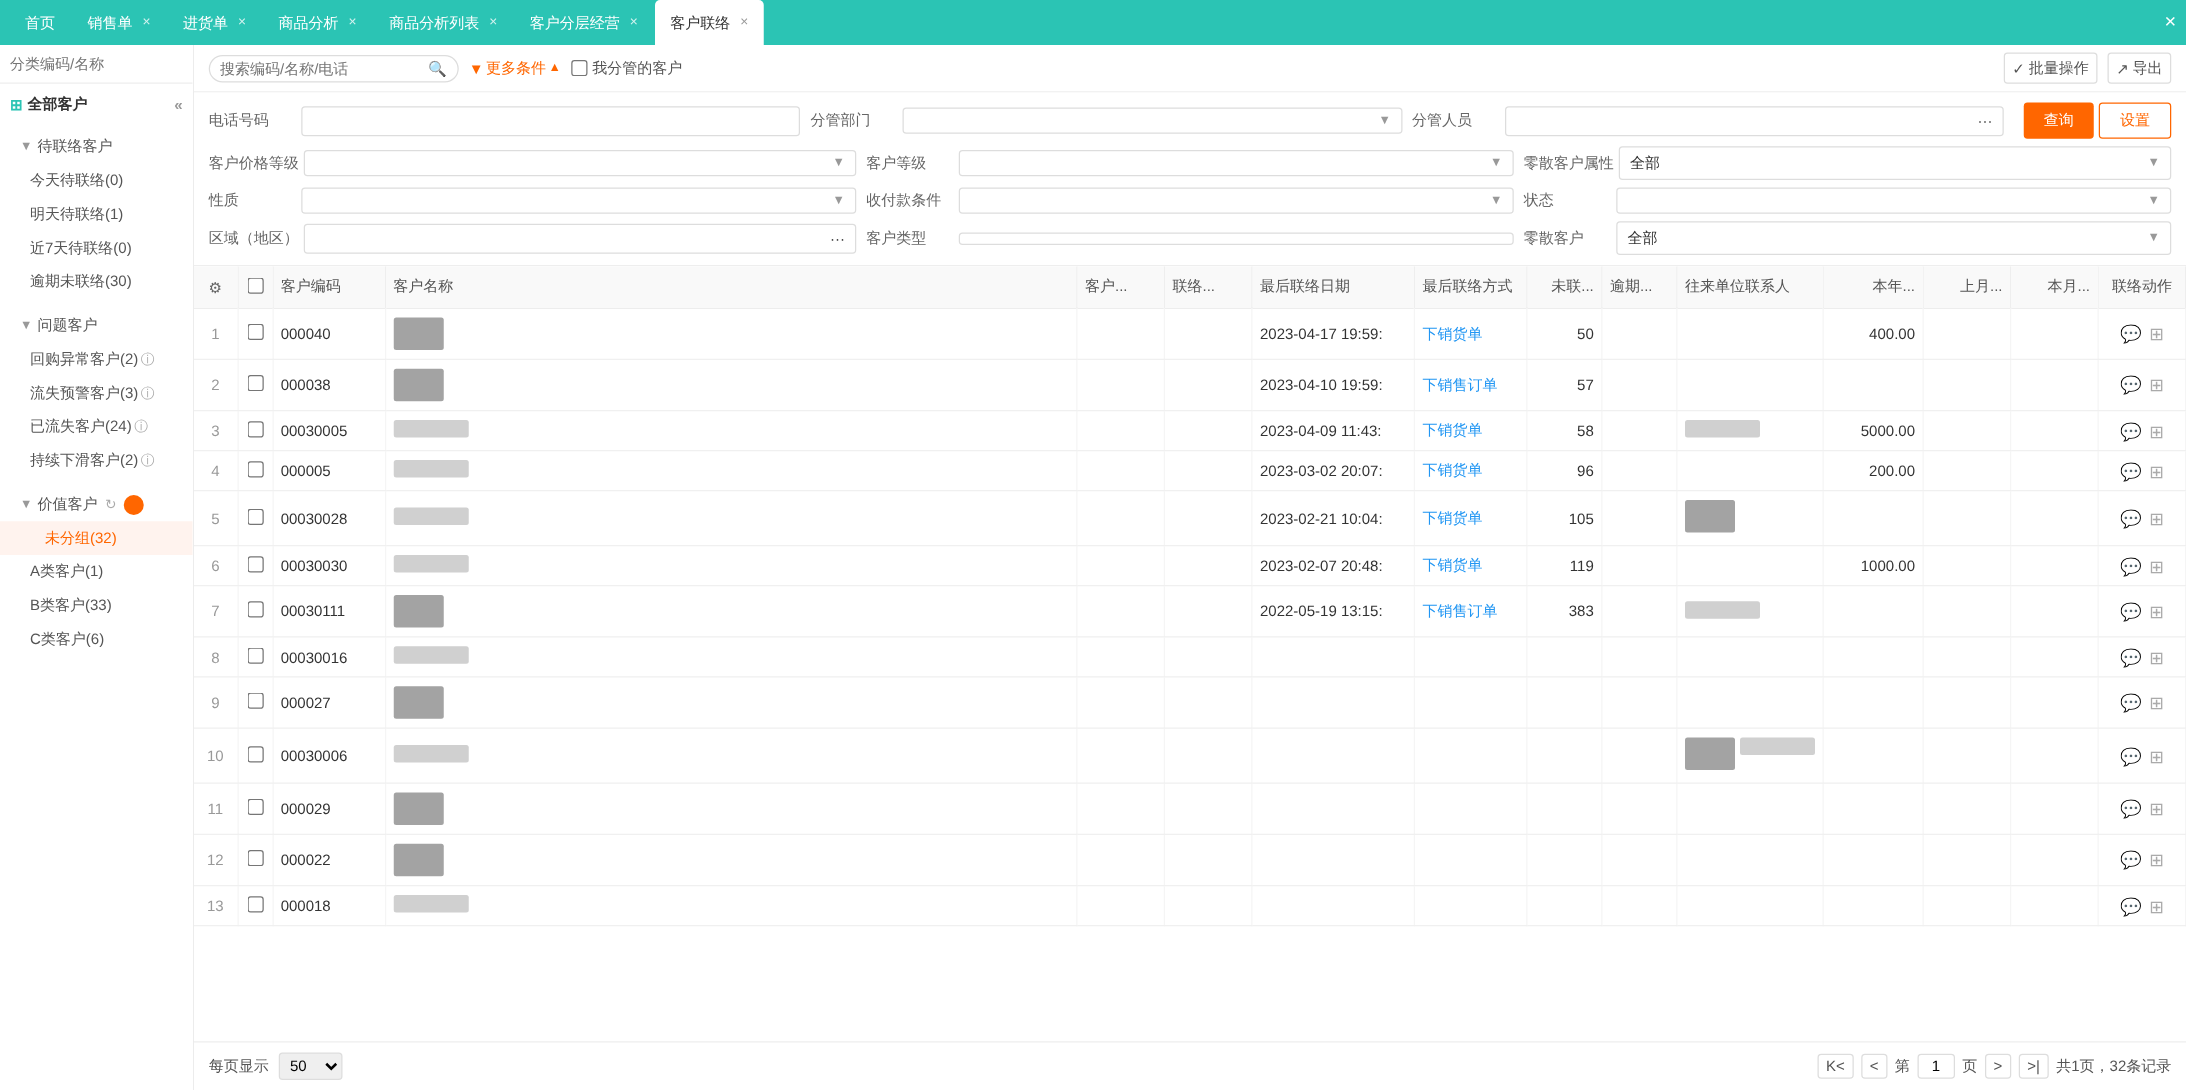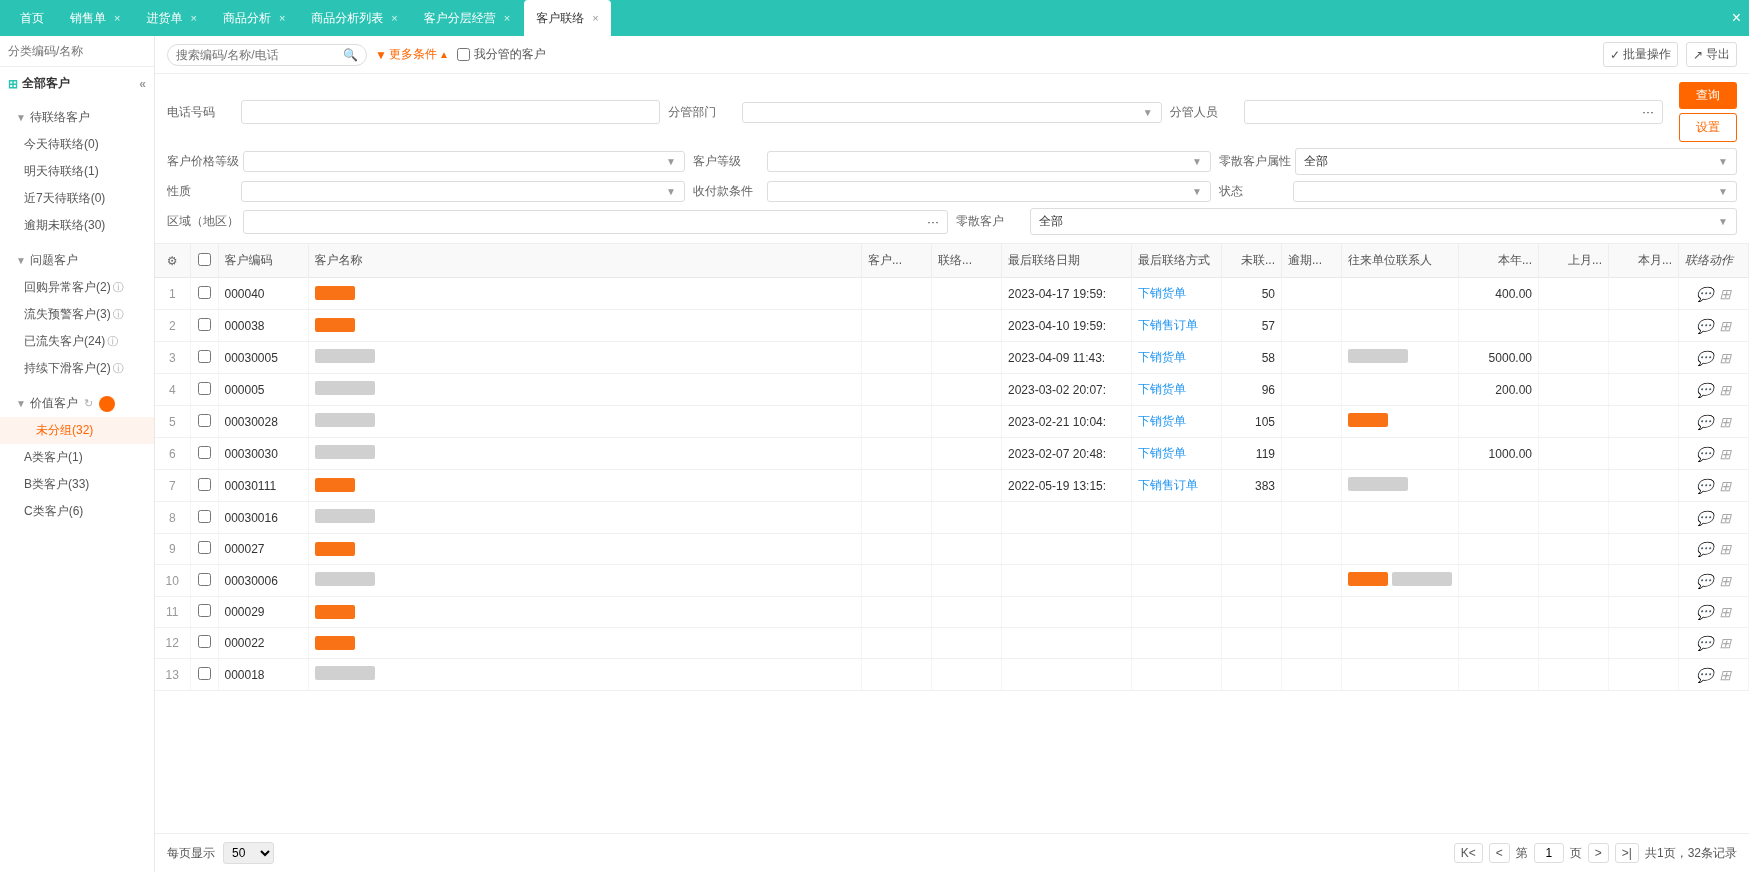--- a/index.html
+++ b/index.html
@@ -218,21 +218,20 @@
       color: #333;
       background: white;
       display: flex;
       align-items: center;
       justify-content: space-between;
       cursor: pointer;
     }
     .filter-select-arrow { color: #999; font-size: 10px; }
     .filter-actions {
       display: flex;
-      flex-direction: column;
       gap: 4px;
       margin-left: 8px;
     }
     .btn-query {
       background: #ff6600;
       color: white;
       border: none;
       border-radius: 3px;
       padding: 5px 16px;
       cursor: pointer;
@@ -289,39 +288,39 @@
     .col-type { width: 70px; }
     .col-contact { width: 70px; }
     .col-last-date { width: 130px; }
     .col-last-method { width: 90px; }
     .col-no-contact { width: 60px; text-align: right; }
     .col-overdue { width: 60px; }
     .col-partner { width: 90px; }
     .col-this-year { width: 80px; text-align: right; }
     .col-last-month { width: 70px; text-align: right; }
     .col-this-month { width: 70px; text-align: right; }
-    .col-action { width: 70px; text-align: left; font-style: italic; }
+    .col-action { width: 70px; text-align: center; }
     
     .link-text { color: #2196f3; cursor: pointer; text-decoration: none; }
     
     .blurred-text {
       background: #d0d0d0;
       border-radius: 2px;
       color: transparent;
       display: inline-block;
       min-width: 60px;
       height: 14px;
     }
     .blurred-text-sm {
-      background: #f97316;
+      background: #a3a3a3;
       border-radius: 2px;
       color: transparent;
       display: inline-block;
       min-width: 40px;
-      height: 14px;
+      height: 26px;
     }
     
     .action-icons {
       display: flex;
       gap: 6px;
       justify-content: center;
       color: #aaa;
     }
     .action-icon { cursor: pointer; font-size: 14px; }
     
@@ -603,20 +602,27 @@
 
       <div class="filter-row">
         <div class="filter-field">
           <span class="filter-label">区域（地区）</span>
           <div class="filter-select">
             <span></span>
             <span>···</span>
           </div>
         </div>
         <div class="filter-field">
+          <span class="filter-label">客户类型</span>
+          <div class="filter-select">
+            <span></span>
+            <span class="filter-select-arrow"></span>
+          </div>
+        </div>
+        <div class="filter-field">
           <span class="filter-label">零散客户</span>
           <div class="filter-select">
             <span>全部</span>
             <span class="filter-select-arrow">▼</span>
           </div>
         </div>
       </div>
     </div>
 
     <div class="table-container">

